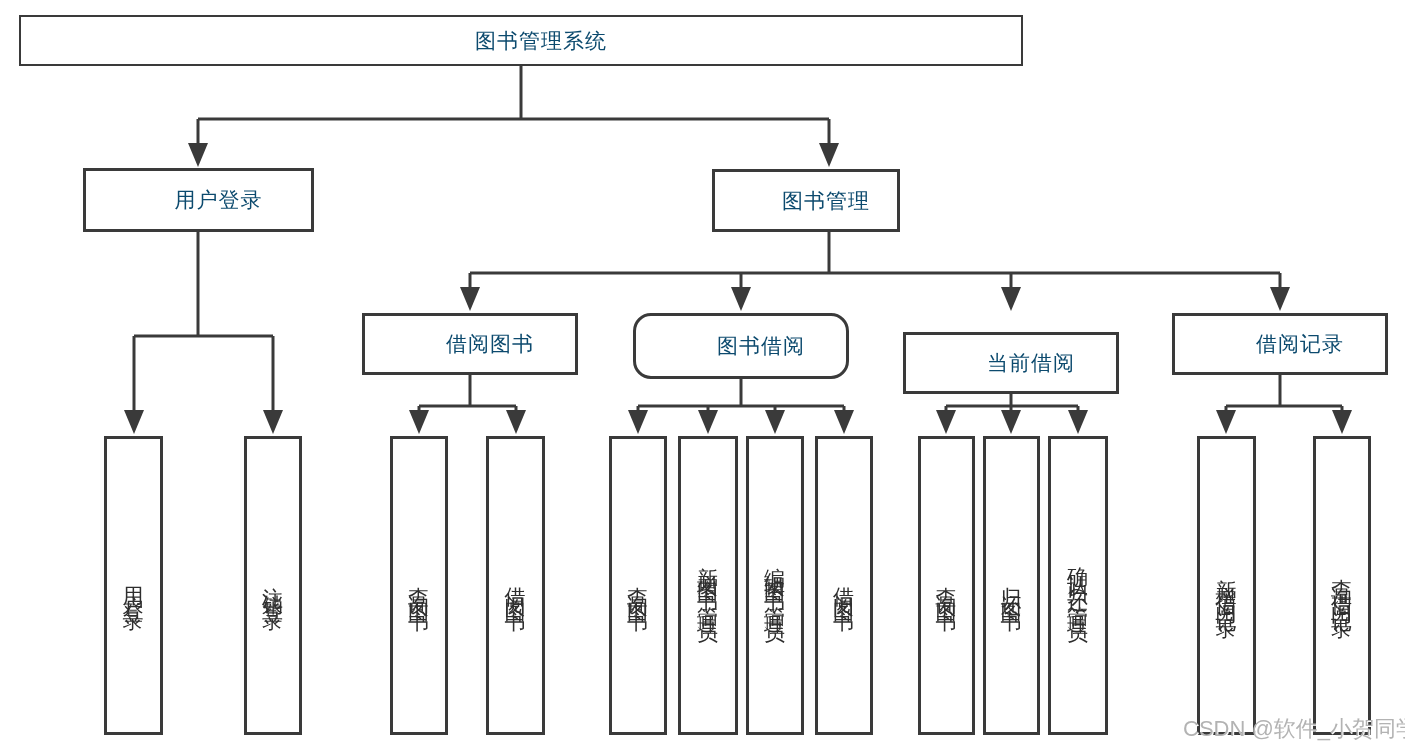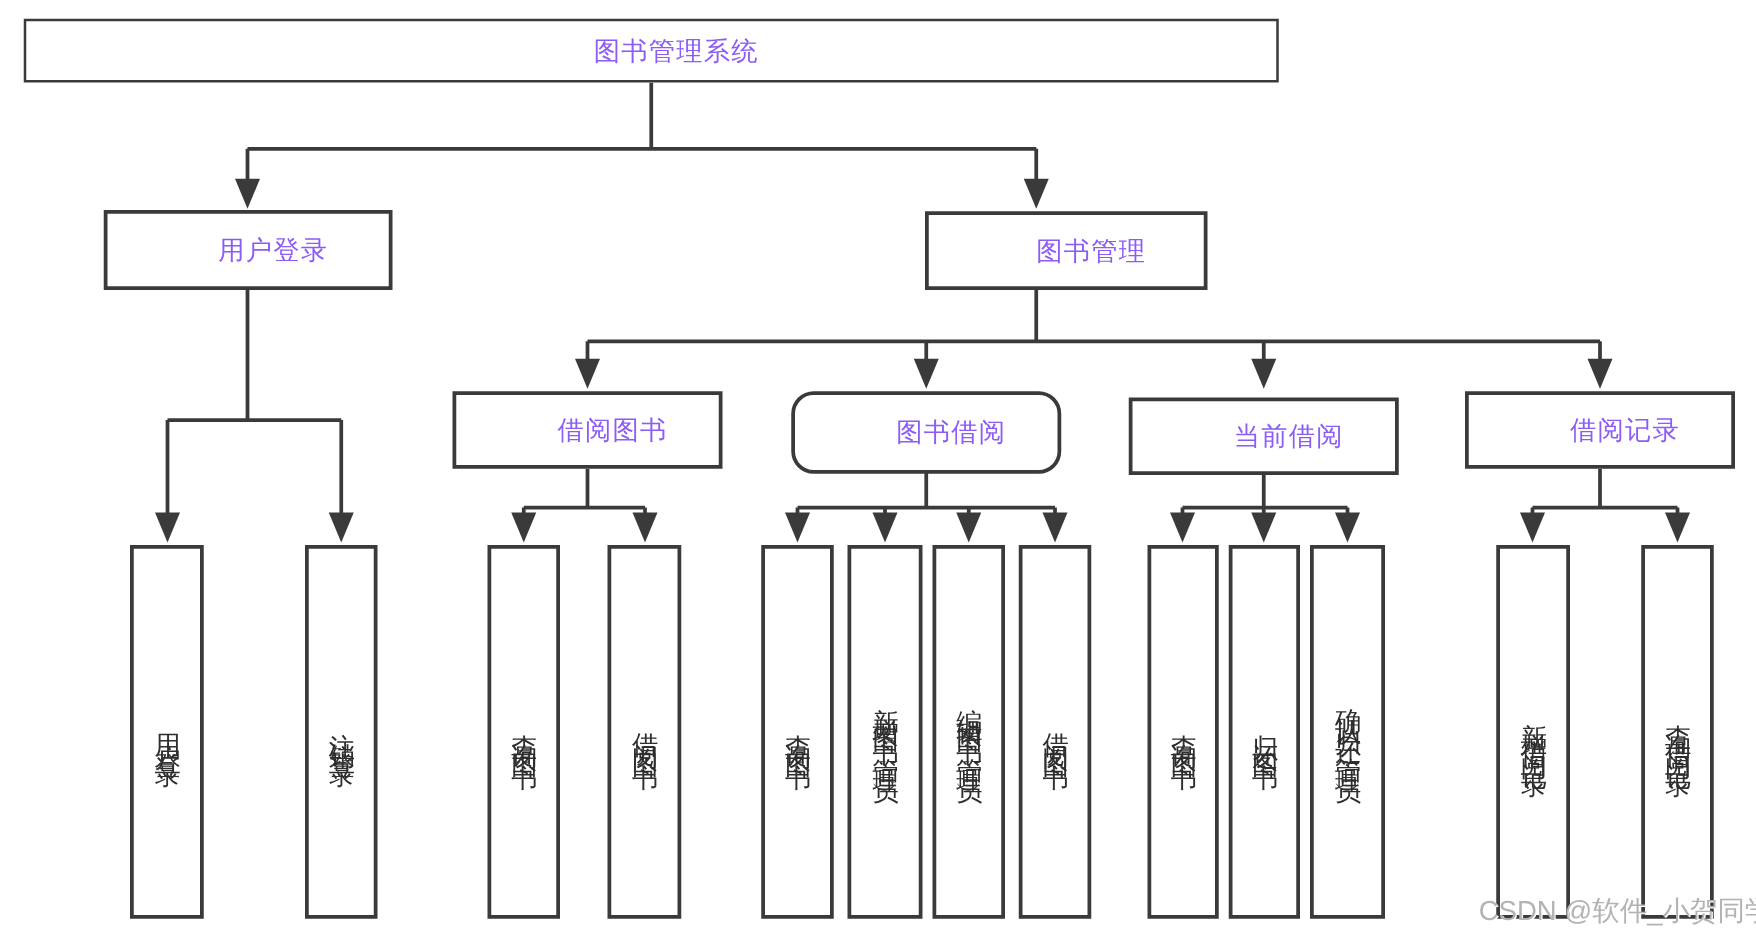--- a/index.html
+++ b/index.html
@@ -24,21 +24,21 @@
   .hbox {
     position: absolute;
     box-sizing: border-box;
     border: 3px solid #3a3a3a;
     background: #ffffff;
     display: flex;
     align-items: center;
     justify-content: center;
     font-size: 21px;
     letter-spacing: 1px;
-    color: #8b5cf6;
+    color: #0c4a6e;
     z-index: 2;
     padding-left: 40px;
   }
   .hbox.root {
     border-width: 2.5px;
   }
   .vbox {
     position: absolute;
     box-sizing: border-box;
     border: 3px solid #3a3a3a;
@@ -144,25 +144,25 @@
       <line x1="1226" y1="406" x2="1226" y2="412"></line>
       <polygon points="1216,410 1236,410 1226,434" fill="#3a3a3a" stroke="none"></polygon>
       <line x1="1342" y1="406" x2="1342" y2="412"></line>
       <polygon points="1332,410 1352,410 1342,434" fill="#3a3a3a" stroke="none"></polygon>
     </g>
   </svg>
 
   <div class="hbox root" style="left:19px; top:15px; width:1004px; height:51px;">图书管理系统</div>
 
   <div class="hbox" style="left:83px; top:168px; width:231px; height:64px;">用户登录</div>
-  <div class="hbox" style="left:712px; top:169px; width:226px; height:63px;margin-left:28px;">图书管理</div>
+  <div class="hbox" style="left:712px; top:169px; width:188px; height:63px;">图书管理</div>
 
   <div class="hbox" style="left:362px; top:313px; width:216px; height:62px;">借阅图书</div>
   <div class="hbox" style="left:633px; top:313px; width:216px; height:66px;border-radius:18px;">图书借阅</div>
-  <div class="hbox" style="left:903px; top:318px; width:216px; height:62px;">当前借阅</div>
+  <div class="hbox" style="left:903px; top:332px; width:216px; height:62px;">当前借阅</div>
   <div class="hbox" style="left:1172px; top:313px; width:216px; height:62px;">借阅记录</div>
 
   <div class="vbox" style="left:104px; top:436px; width:59px; height:299px;">
     <span>用户登录</span>
   </div>
   <div class="vbox" style="left:244px; top:436px; width:58px; height:299px;">
     <span>注销登录</span>
   </div>
 
   <div class="vbox" style="left:390px; top:436px; width:58px; height:299px;">

